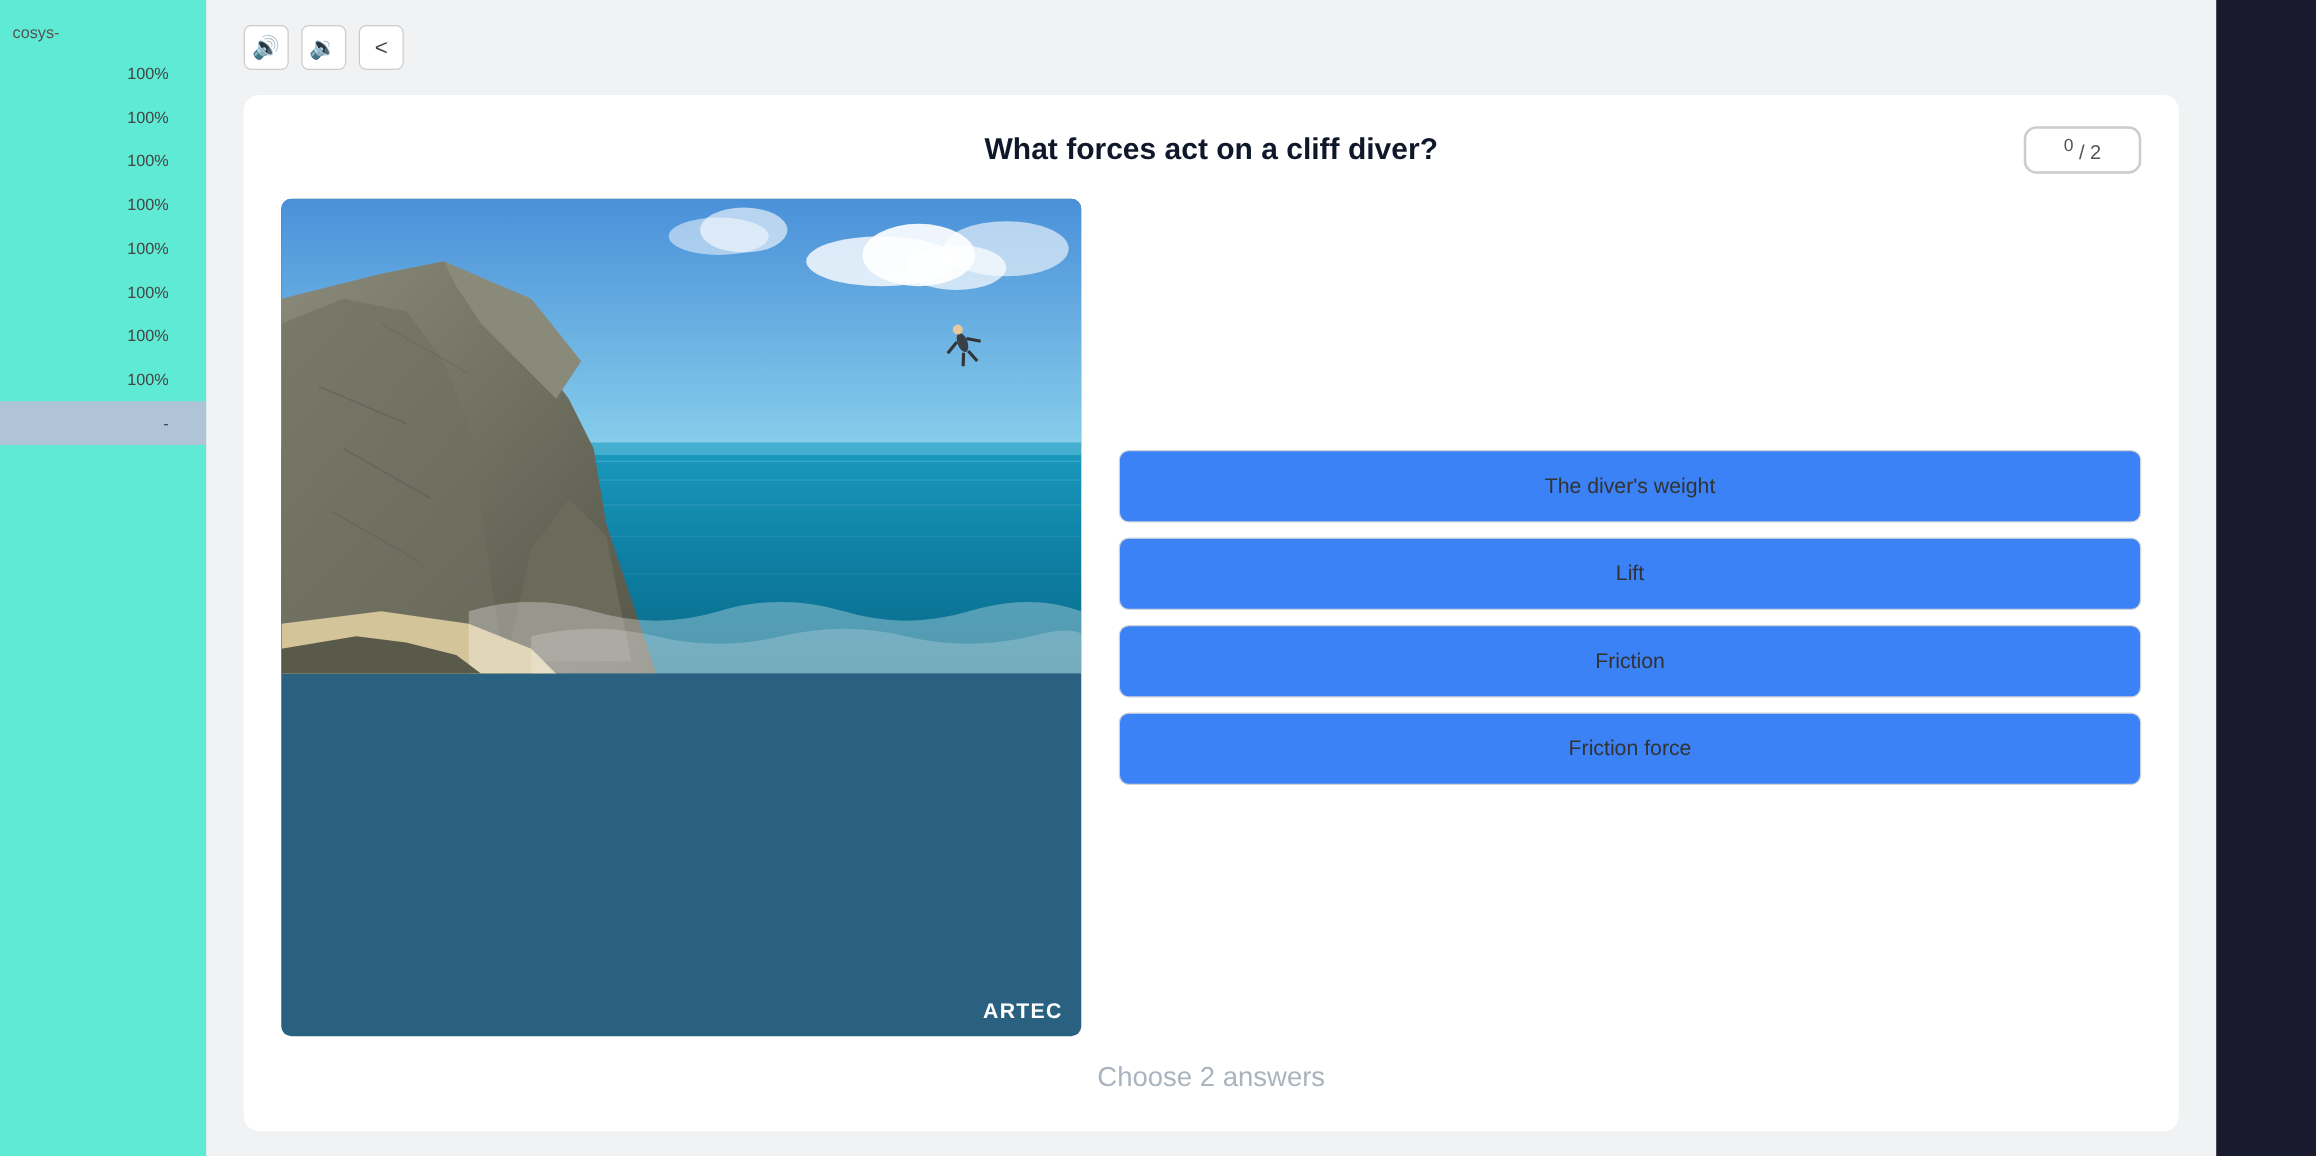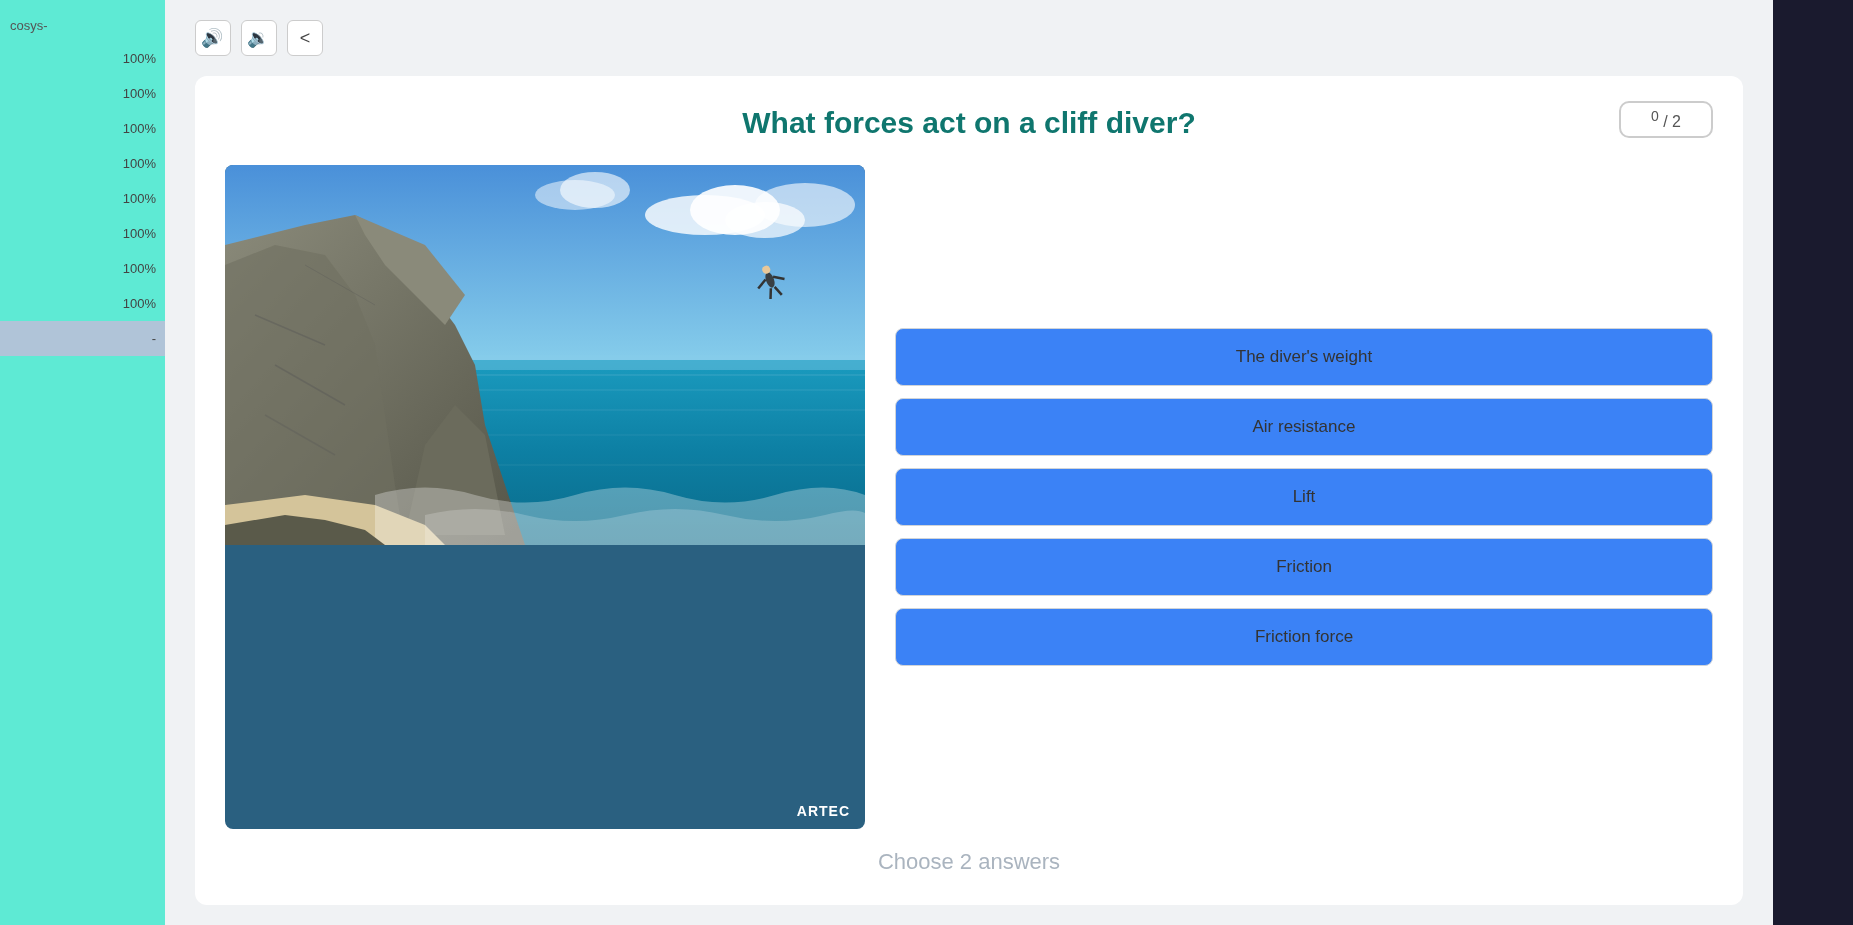--- a/index.html
+++ b/index.html
@@ -27,21 +27,21 @@
       flex-shrink: 0;
     }
 
     .sidebar-header {
       color: #555;
       font-size: 13px;
       padding: 8px 10px;
     }
 
     .sidebar-item {
-      padding: 10px 9px;
+      padding: 10px 30px;
       font-size: 13px;
       color: #444;
       text-align: right;
     }
 
     .sidebar-item.highlighted {
       background-color: #b0c4d8;
     }
 
     
@@ -88,22 +88,22 @@
 
     .question-header {
       display: flex;
       justify-content: center;
       align-items: center;
       margin-bottom: 25px;
       position: relative;
     }
 
     .question-title {
-      font-size: 30px;
-      color: #0f766e;
+      font-size: 24px;
+      color: #0f172a;
       text-align: left;
     }
 
     .score-badge {
       position: absolute;
       right: 0;
       top: -5px;
       border: 2px solid #ccc;
       border-radius: 10px;
       padding: 5px 30px;
@@ -152,21 +152,21 @@
     .cliff-scene {
       width: 100%;
       height: 100%;
     }
 
     .image-watermark {
       position: absolute;
       bottom: 10px;
       right: 15px;
       color: white;
-      font-size: 14px;
+      font-size: 17px;
       font-weight: bold;
       letter-spacing: 1px;
     }
 
     
     .options-container {
       flex: 1;
       display: flex;
       flex-direction: column;
       gap: 12px;
@@ -315,21 +315,20 @@
             </g>
 
             <polygon points="0,380 0,360 60,350 100,355 140,365 160,380" fill="#5a5a4a"></polygon>
           </svg>
         </div>
         <div class="image-watermark">ARTEC</div>
       </div>
 
       <div class="options-container">
         <button class="option-btn">The diver's weight</button>
-        <button class="option-btn">Air resistance</button>
         <button class="option-btn">Lift</button>
         <button class="option-btn">Friction</button>
         <button class="option-btn">Friction force</button>
       </div>
 
     </div>
 
     <div class="footer-instruction">Choose 2 answers</div>
 
   </div>

